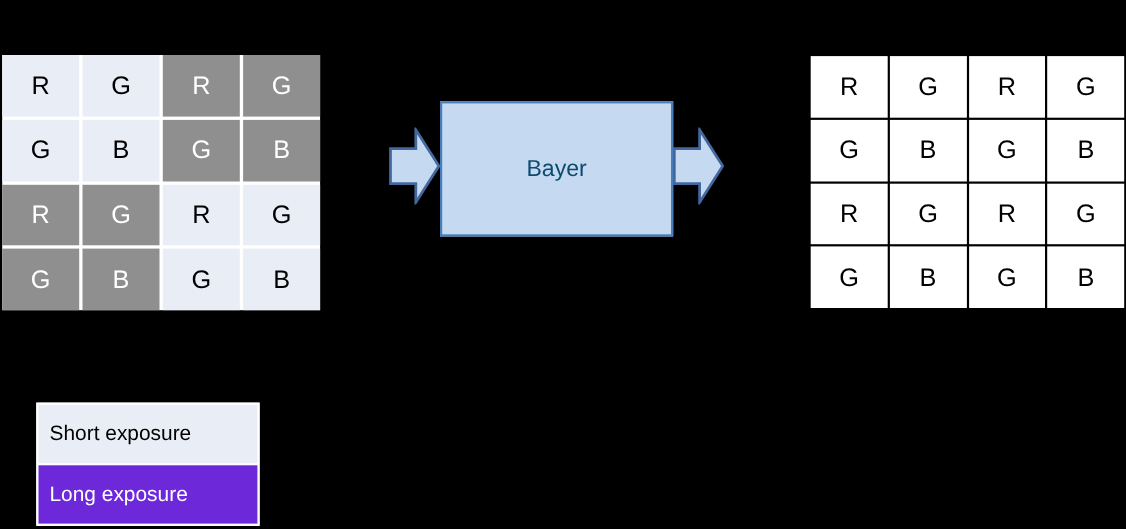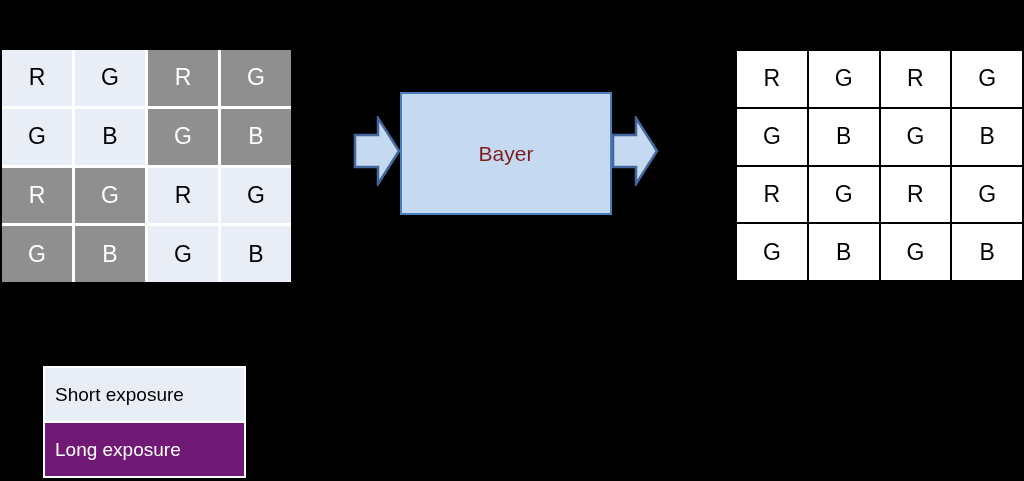--- a/index.html
+++ b/index.html
@@ -30,21 +30,21 @@
 
   
   #process-box {
     position: absolute; left: 400px; top: 92px;
     width: 212px; height: 123px;
     box-sizing: border-box;
     background: #C5D9F1;
     border: 2.5px solid #4A7EBB;
     display: flex; flex-direction: column;
     align-items: center; justify-content: center;
-    color: #7f1d1d;
+    color: #0c4a6e;
     font-size: 21px; line-height: 30px;
     text-align: center;
   }
 
   
   .flow-arrow { position: absolute; width: 48px; height: 70px; }
   #arrow-in  { left: 353px; top: 116px; }
   #arrow-out { left: 611px; top: 116px; }
   .flow-arrow polygon {
     fill: #C5D9F1;
@@ -66,34 +66,34 @@
     background: #000000;
   }
   .rcell {
     background: #FFFFFF; color: #000000;
     display: flex; align-items: center; justify-content: center;
     font-size: 23px;
   }
 
   
   #legend {
-    position: absolute; left: 43px; top: 366px;
+    position: absolute; left: 33px; top: 366px;
     width: 199px;
     border: 2px solid #FFFFFF;
     background: #FFFFFF;
     display: flex; flex-direction: column; gap: 2px;
   }
   .legend-row {
     height: 53px;
     display: flex; align-items: center;
     padding-left: 10px;
     font-size: 19px;
   }
   .legend-row.short { background: #E9EDF5; color: #000000; }
-  .legend-row.long  { background: #701a75; color: #FFFFFF; }
+  .legend-row.long  { background: #6d28d9; color: #FFFFFF; }
 </style>
 </head>
 <body>
 
 <div id="left-grid">
   <div class="lcell short">R</div>
   <div class="lcell short">G</div>
   <div class="lcell long">R</div>
   <div class="lcell long">G</div>
   <div class="lcell short">G</div>

